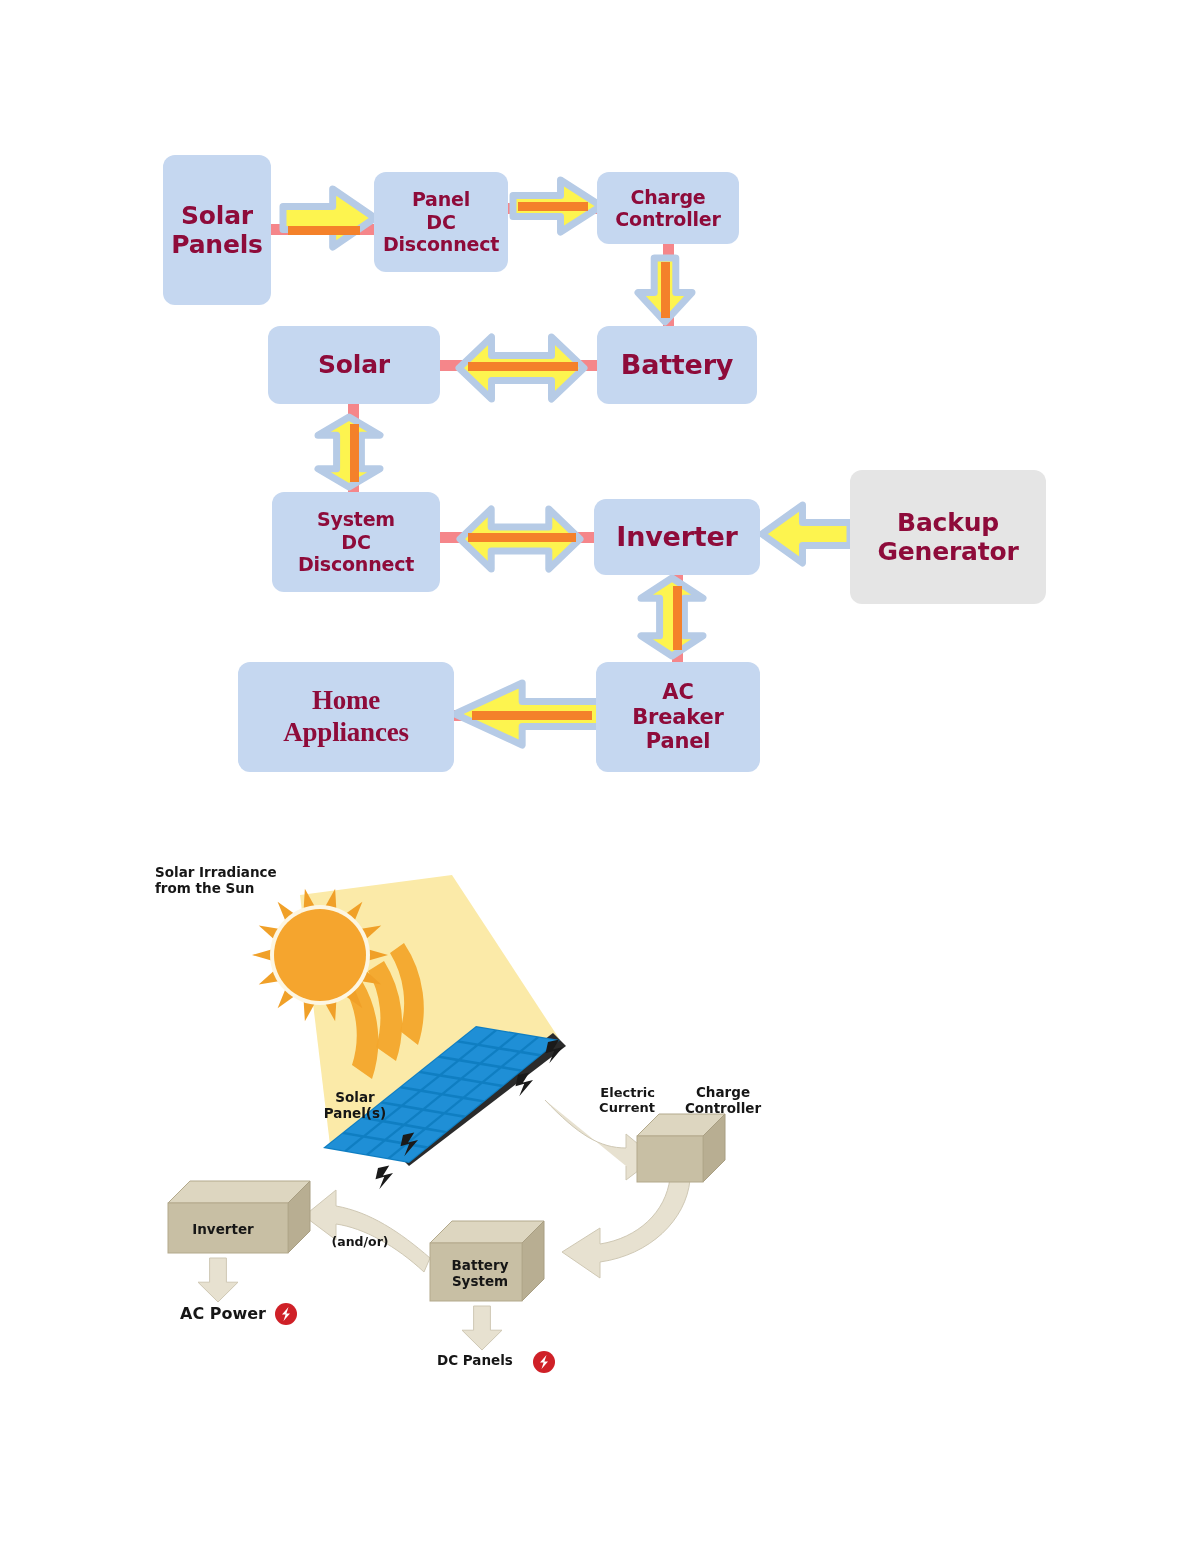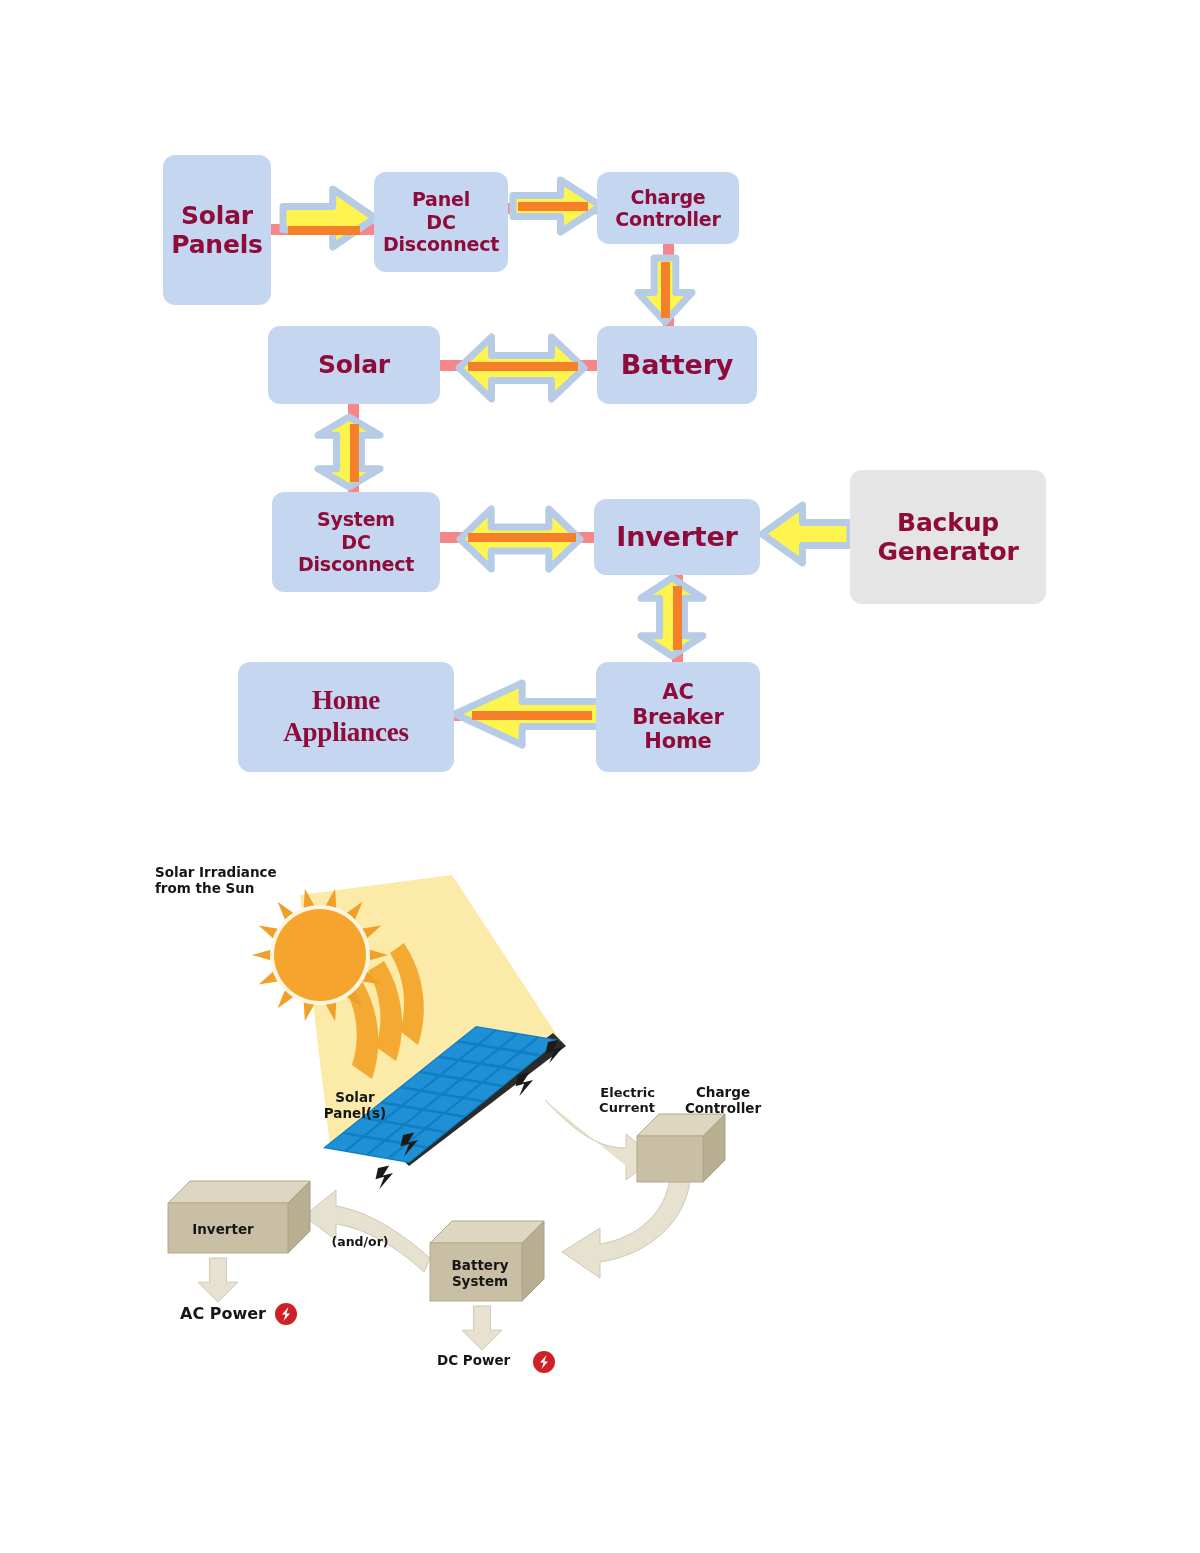--- a/index.html
+++ b/index.html
@@ -80,21 +80,21 @@
       <div class="fc-box" style="left: 594px; top: 499px; width: 166px; height: 76px; font-size: 27px; background: rgb(197, 215, 240); color: rgb(142, 11, 58);">
         <span style="white-space: pre-line;">Inverter</span>
       </div>
       <div class="fc-box" style="left: 850px; top: 470px; width: 196px; height: 134px; font-size: 25px; background: #e5e5e5; color: rgb(142, 11, 58);">
         <span style="white-space: pre-line;">Backup
 Generator</span>
       </div>
       <div class="fc-box" style="left: 596px; top: 662px; width: 164px; height: 110px; font-size: 21px; background: rgb(197, 215, 240); color: rgb(142, 11, 58);">
         <span style="white-space: pre-line;">AC
 Breaker
-Home</span>
+Panel</span>
       </div>
       <div class="fc-box" style="left: 238px; top: 662px; width: 216px; height: 110px; font-size: 27px; background: rgb(197, 215, 240); color: rgb(142, 11, 58);">
         <span style="white-space: pre-line; font-family: Liberation Serif, serif;">Home
 Appliances</span>
       </div>
       <div class="fc-line h" style="left: 271px; top: 224px; width: 104px; background: rgb(245, 134, 138);"></div>
       <div class="fc-arrow" style="left: 283px; top: 189px; width: 92px; height: 58px;">
         <svg width="92" height="58" viewBox="0 0 92 58">
           <path d="M0,17.4 L49.68,17.4 L49.68,0 L92,29 L49.68,58 L49.68,40.6 L0,40.6 Z" fill="#fdf44f" stroke="#b6cbe6" stroke-width="7" stroke-linejoin="round"></path>
         </svg>
@@ -258,21 +258,21 @@
 Panel(s)</div>
       <div class="il-label" style="left: 565px; top: 1085px; width: 90px; font-size: 13px; text-align: right; color: rgb(22, 22, 22);">Electric
 Current</div>
       <div class="il-label" style="left: 668px; top: 1085px; width: 110px; font-size: 13.5px; text-align: center; color: rgb(22, 22, 22);">Charge
 Controller</div>
       <div class="il-label" style="left: 178px; top: 1222px; width: 90px; font-size: 13.5px; text-align: center; color: rgb(22, 22, 22);">Inverter</div>
       <div class="il-label" style="left: 320px; top: 1235px; width: 80px; font-size: 12.5px; text-align: center; color: rgb(22, 22, 22);">(and/or)</div>
       <div class="il-label" style="left: 438px; top: 1258px; width: 84px; font-size: 13.5px; text-align: center; color: rgb(22, 22, 22);">Battery
 System</div>
       <div class="il-label" style="left: 180px; top: 1305px; width: 92px; font-size: 16px; text-align: left; color: rgb(22, 22, 22);">AC Power</div>
-      <div class="il-label" style="left: 437px; top: 1353px; width: 92px; font-size: 13.5px; text-align: left; color: rgb(22, 22, 22);">DC Power</div>
+      <div class="il-label" style="left: 437px; top: 1353px; width: 92px; font-size: 13.5px; text-align: left; color: rgb(22, 22, 22);">DC Panels</div>
       <div class="bolt-badge" style="left: 275px; top: 1303px; background: rgb(207, 32, 39);">
         <svg width="22" height="22" viewBox="0 0 22 22">
           <path d="M13.5 4 L7 11.5 L10.6 11.5 L8.5 18 L15 10.5 L11.4 10.5 Z" fill="#ffffff"></path>
         </svg>
       </div>
       <div class="bolt-badge" style="left: 533px; top: 1351px; background: rgb(207, 32, 39);">
         <svg width="22" height="22" viewBox="0 0 22 22">
           <path d="M13.5 4 L7 11.5 L10.6 11.5 L8.5 18 L15 10.5 L11.4 10.5 Z" fill="#ffffff"></path>
         </svg>
       </div>

